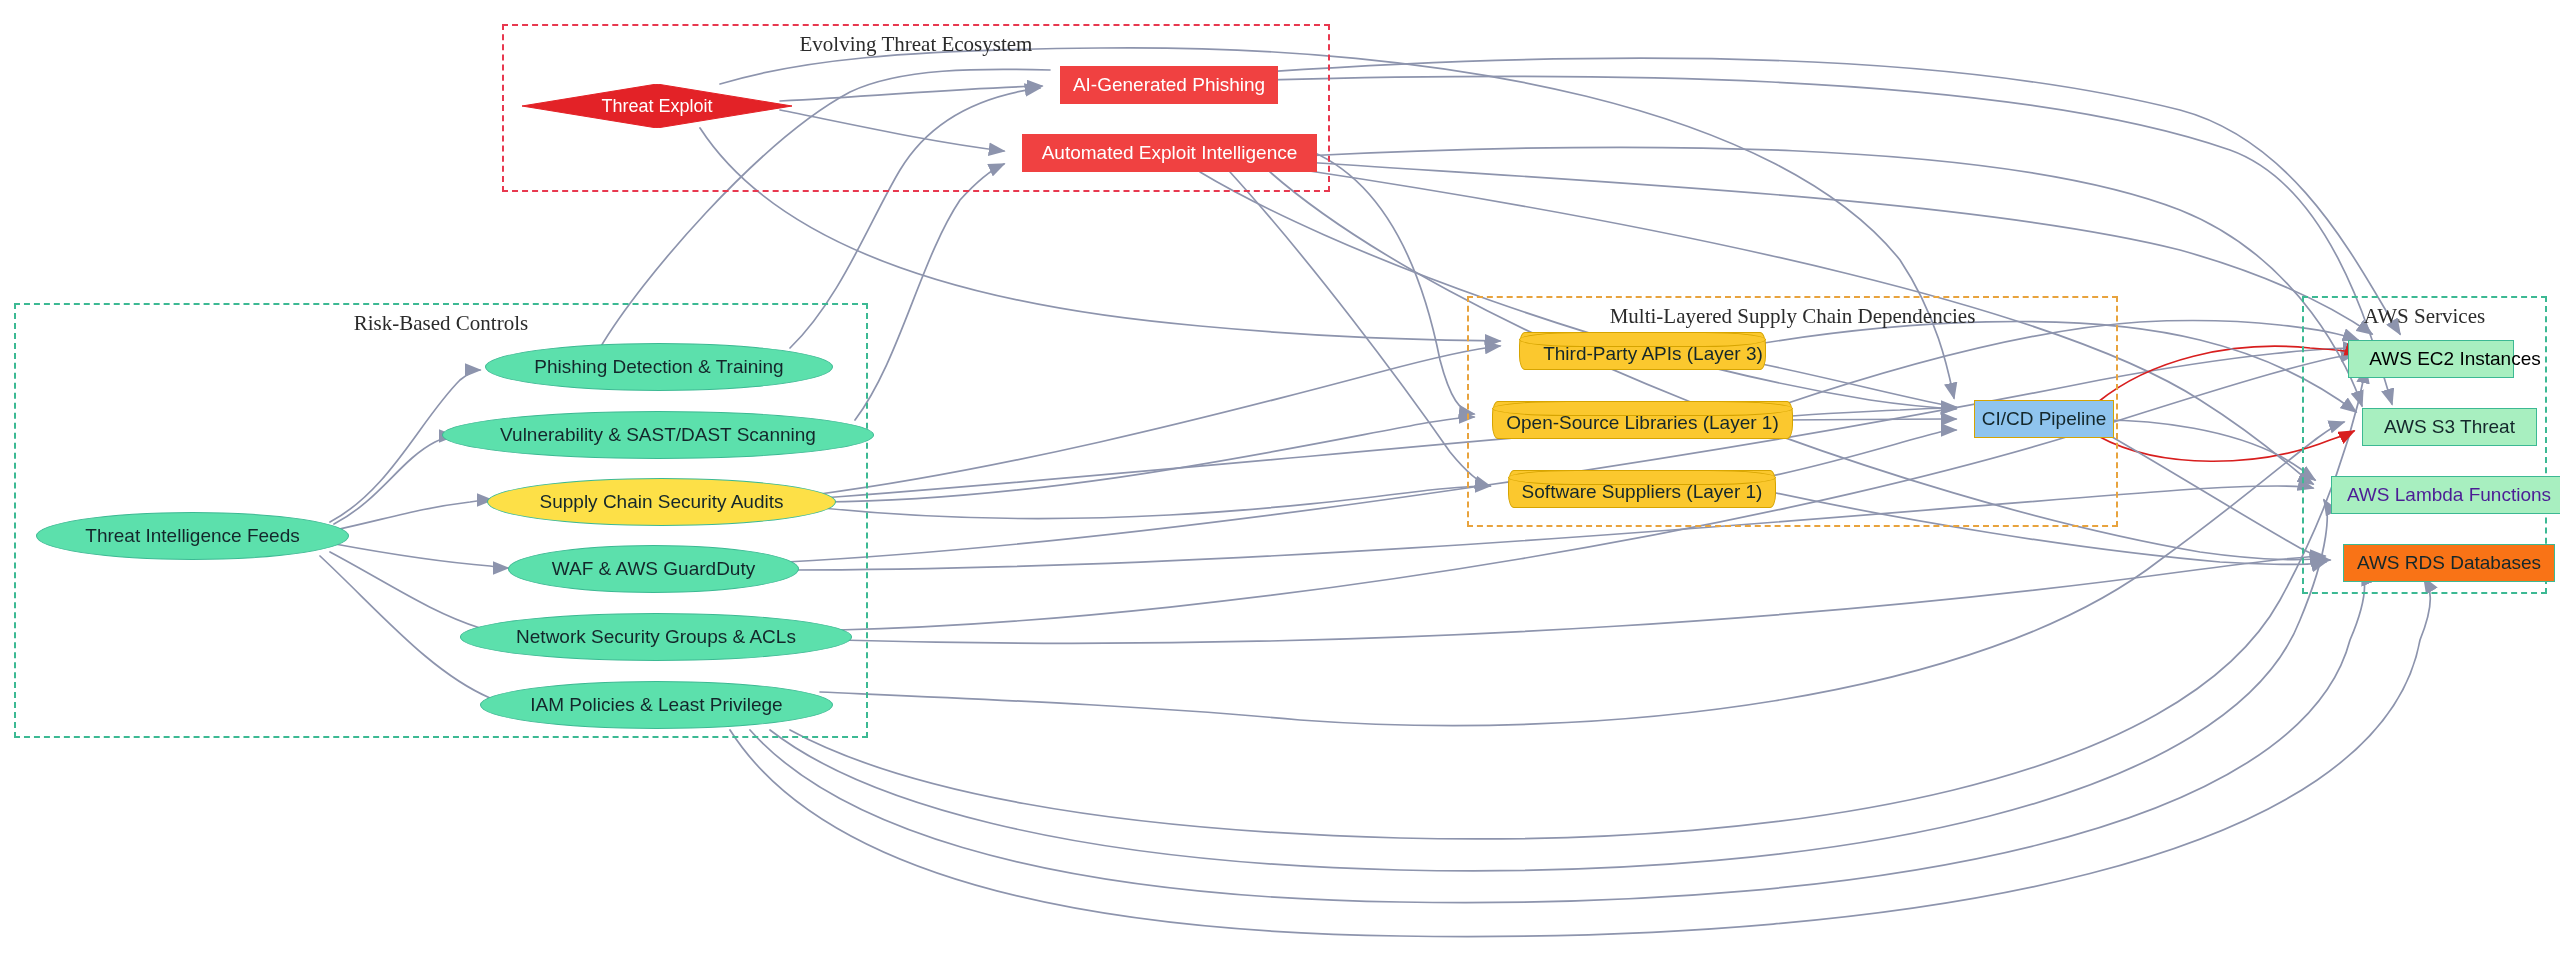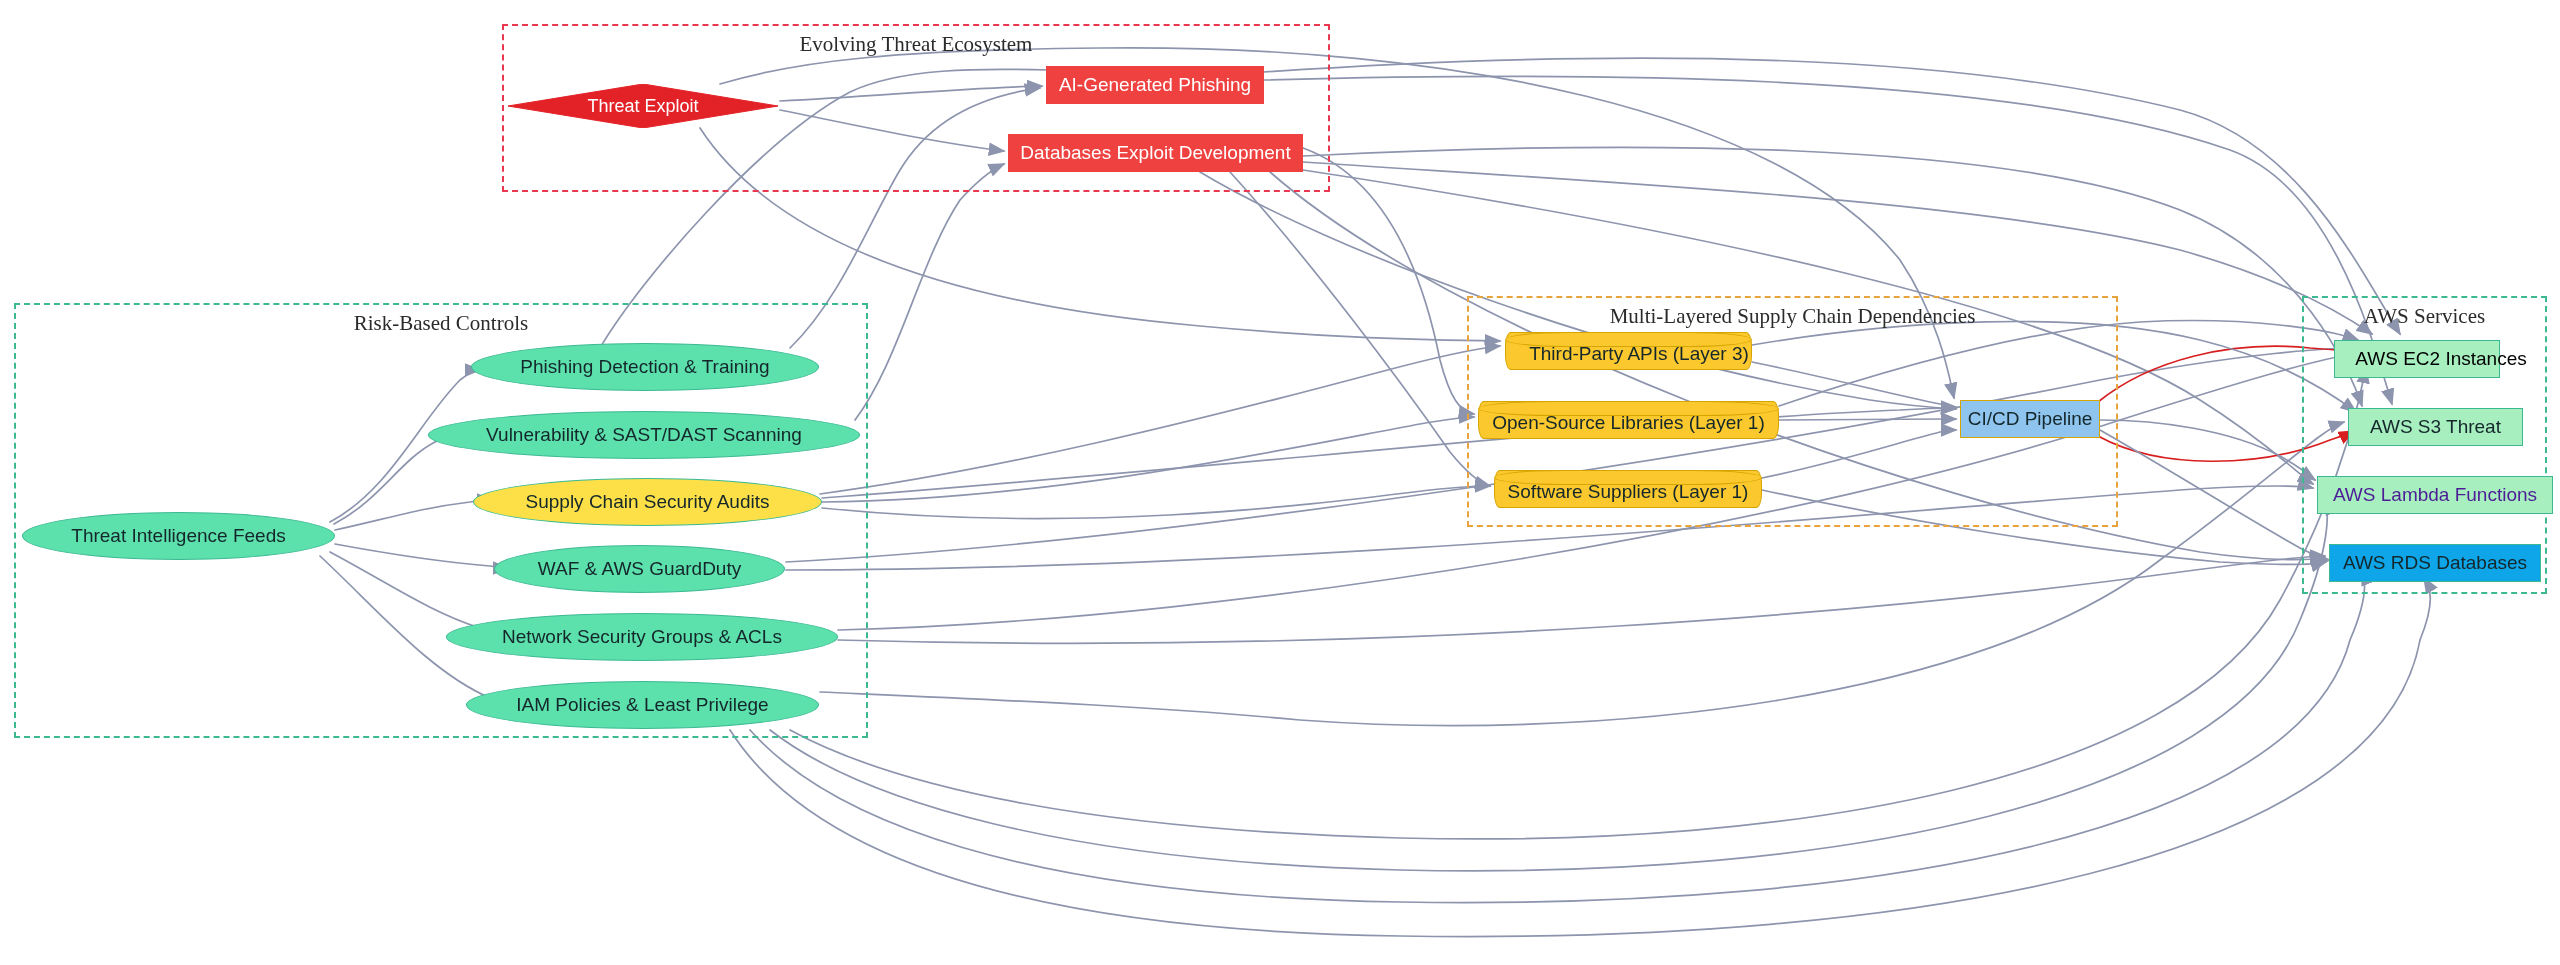--- a/index.html
+++ b/index.html
@@ -51,20 +51,21 @@
   }
   .node {
     position: absolute;
     box-sizing: border-box;
     display: flex;
     align-items: center;
     justify-content: center;
     text-align: center;
     white-space: nowrap;
     font-family: "Liberation Sans", sans-serif;
+    margin-left: 14px;
   }
   .node-rect {
     border-width: 1px;
     border-style: solid;
   }
   .node-ellipse {
     border-radius: 50%;
     border-width: 1px;
     border-style: solid;
   }
@@ -185,21 +186,21 @@
         <div class="node node-diamond" style="left: 508px; top: 84px; width: 270px; height: 44px; font-size: 18px; color: rgb(255, 255, 255);">
           <svg class="diamond-shape" viewBox="0 0 270 44" preserveAspectRatio="none">
             <polygon points="135,0 270,22 135,44 0,22" fill="#e32227" stroke="#e32227"></polygon>
           </svg>
           <span class="diamond-text">Threat Exploit</span>
         </div>
         <div class="node node-rect" style="left: 1046px; top: 66px; width: 218px; height: 38px; font-size: 19px; color: rgb(255, 255, 255); background: rgb(240, 65, 65); border-color: rgb(240, 65, 65);">
           <span>AI-Generated Phishing</span>
         </div>
         <div class="node node-rect" style="left: 1008px; top: 134px; width: 295px; height: 38px; font-size: 19px; color: rgb(255, 255, 255); background: rgb(240, 65, 65); border-color: rgb(240, 65, 65);">
-          <span>Databases Exploit Development</span>
+          <span>Automated Exploit Intelligence</span>
         </div>
         <div class="node node-ellipse" style="left: 22px; top: 512px; width: 313px; height: 48px; font-size: 19px; color: rgb(20, 39, 43); background: rgb(92, 224, 172); border-color: rgb(60, 185, 147);">
           <span>Threat Intelligence Feeds</span>
         </div>
         <div class="node node-ellipse" style="left: 471px; top: 343px; width: 348px; height: 48px; font-size: 19px; color: rgb(20, 39, 43); background: rgb(92, 224, 172); border-color: rgb(60, 185, 147);">
           <span>Phishing Detection &amp; Training</span>
         </div>
         <div class="node node-ellipse" style="left: 428px; top: 411px; width: 432px; height: 48px; font-size: 19px; color: rgb(20, 39, 43); background: rgb(92, 224, 172); border-color: rgb(60, 185, 147);">
           <span>Vulnerability &amp; SAST/DAST Scanning</span>
         </div>
@@ -232,19 +233,19 @@
         </div>
         <div class="node node-rect" style="left: 2334px; top: 340px; width: 166px; height: 38px; font-size: 19px; color: #000000; background: rgb(168, 239, 192); border-color: rgb(60, 185, 147); padding-left: 48px;">
           <span>AWS EC2 Instances</span>
         </div>
         <div class="node node-rect" style="left: 2348px; top: 408px; width: 175px; height: 38px; font-size: 19px; color: rgb(20, 39, 43); background: rgb(168, 239, 192); border-color: rgb(60, 185, 147);">
           <span>AWS S3 Threat</span>
         </div>
         <div class="node node-rect" style="left: 2317px; top: 476px; width: 236px; height: 38px; font-size: 19px; color: #4c1d95; background: rgb(168, 239, 192); border-color: rgb(60, 185, 147);">
           <span>AWS Lambda Functions</span>
         </div>
-        <div class="node node-rect" style="left: 2329px; top: 544px; width: 212px; height: 38px; font-size: 19px; color: rgb(20, 39, 43); background: #0ea5e9; border-color: rgb(60, 185, 147);">
+        <div class="node node-rect" style="left: 2329px; top: 544px; width: 212px; height: 38px; font-size: 19px; color: rgb(20, 39, 43); background: #f97316; border-color: rgb(60, 185, 147);">
           <span>AWS RDS Databases</span>
         </div>
       </div>
   </div>
 
 </div>
 
 </body></html>

